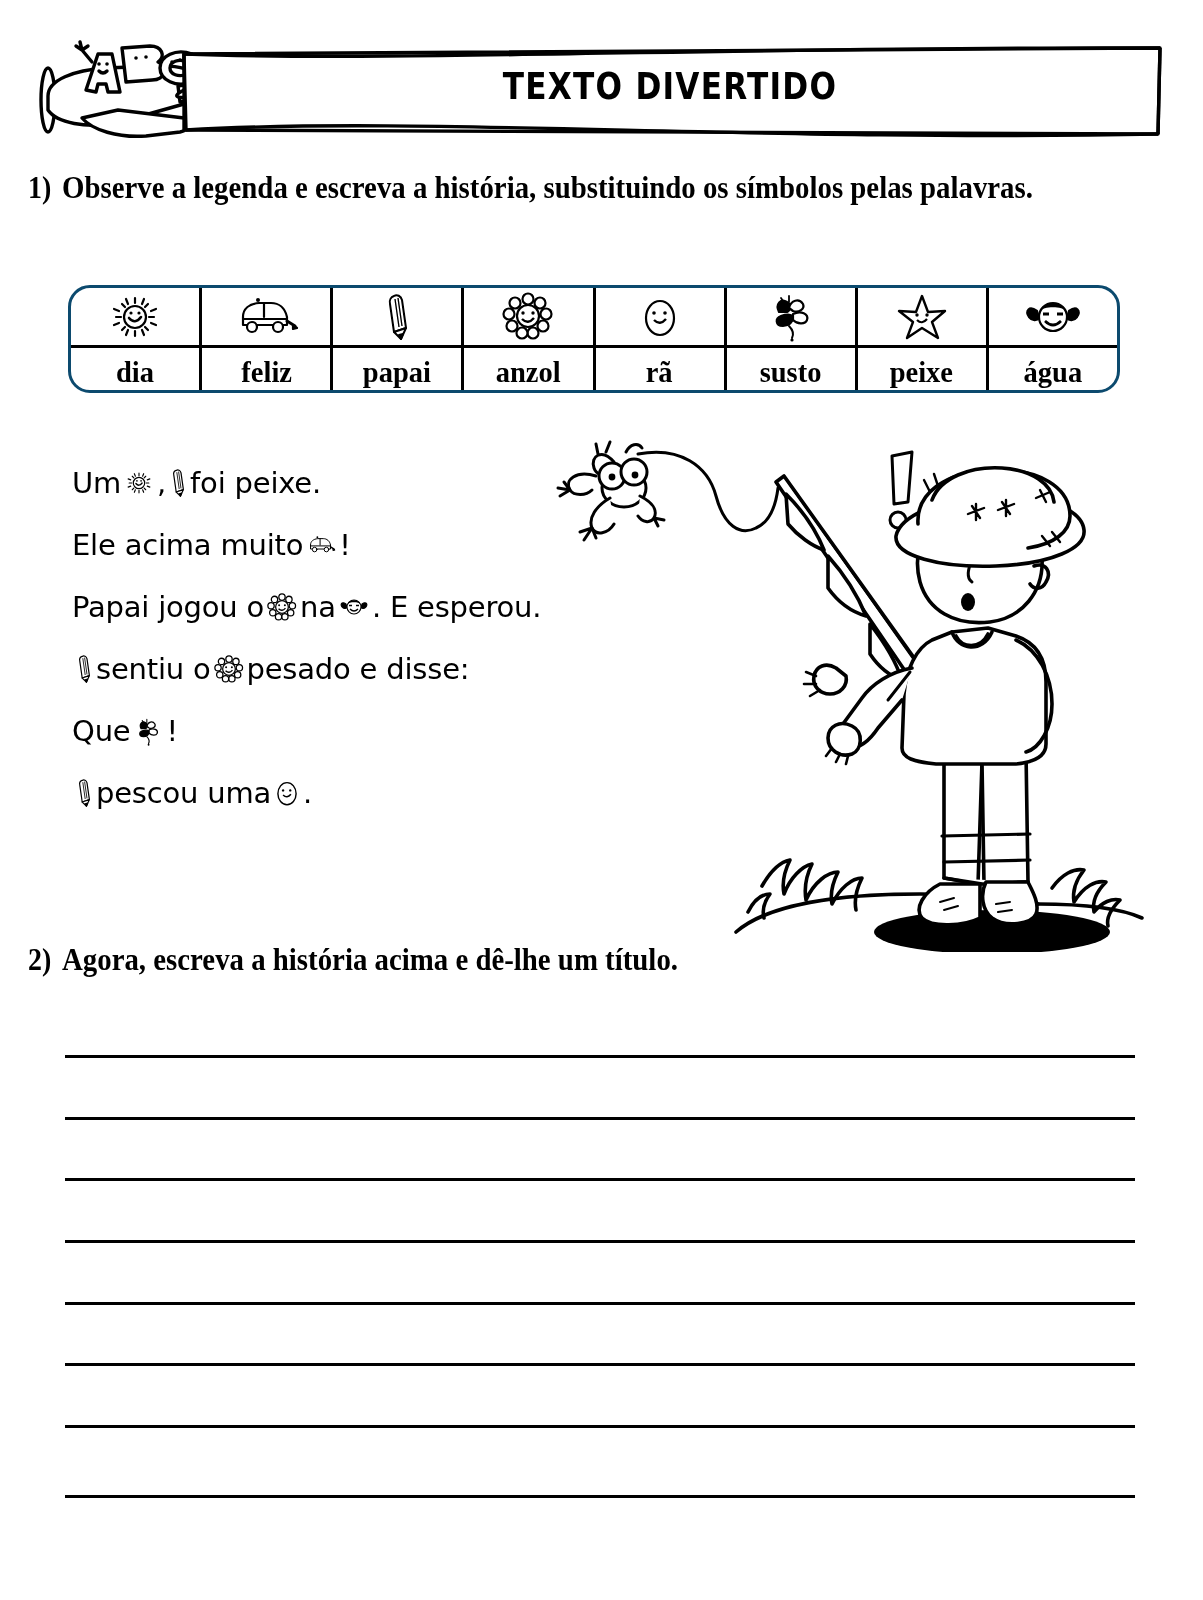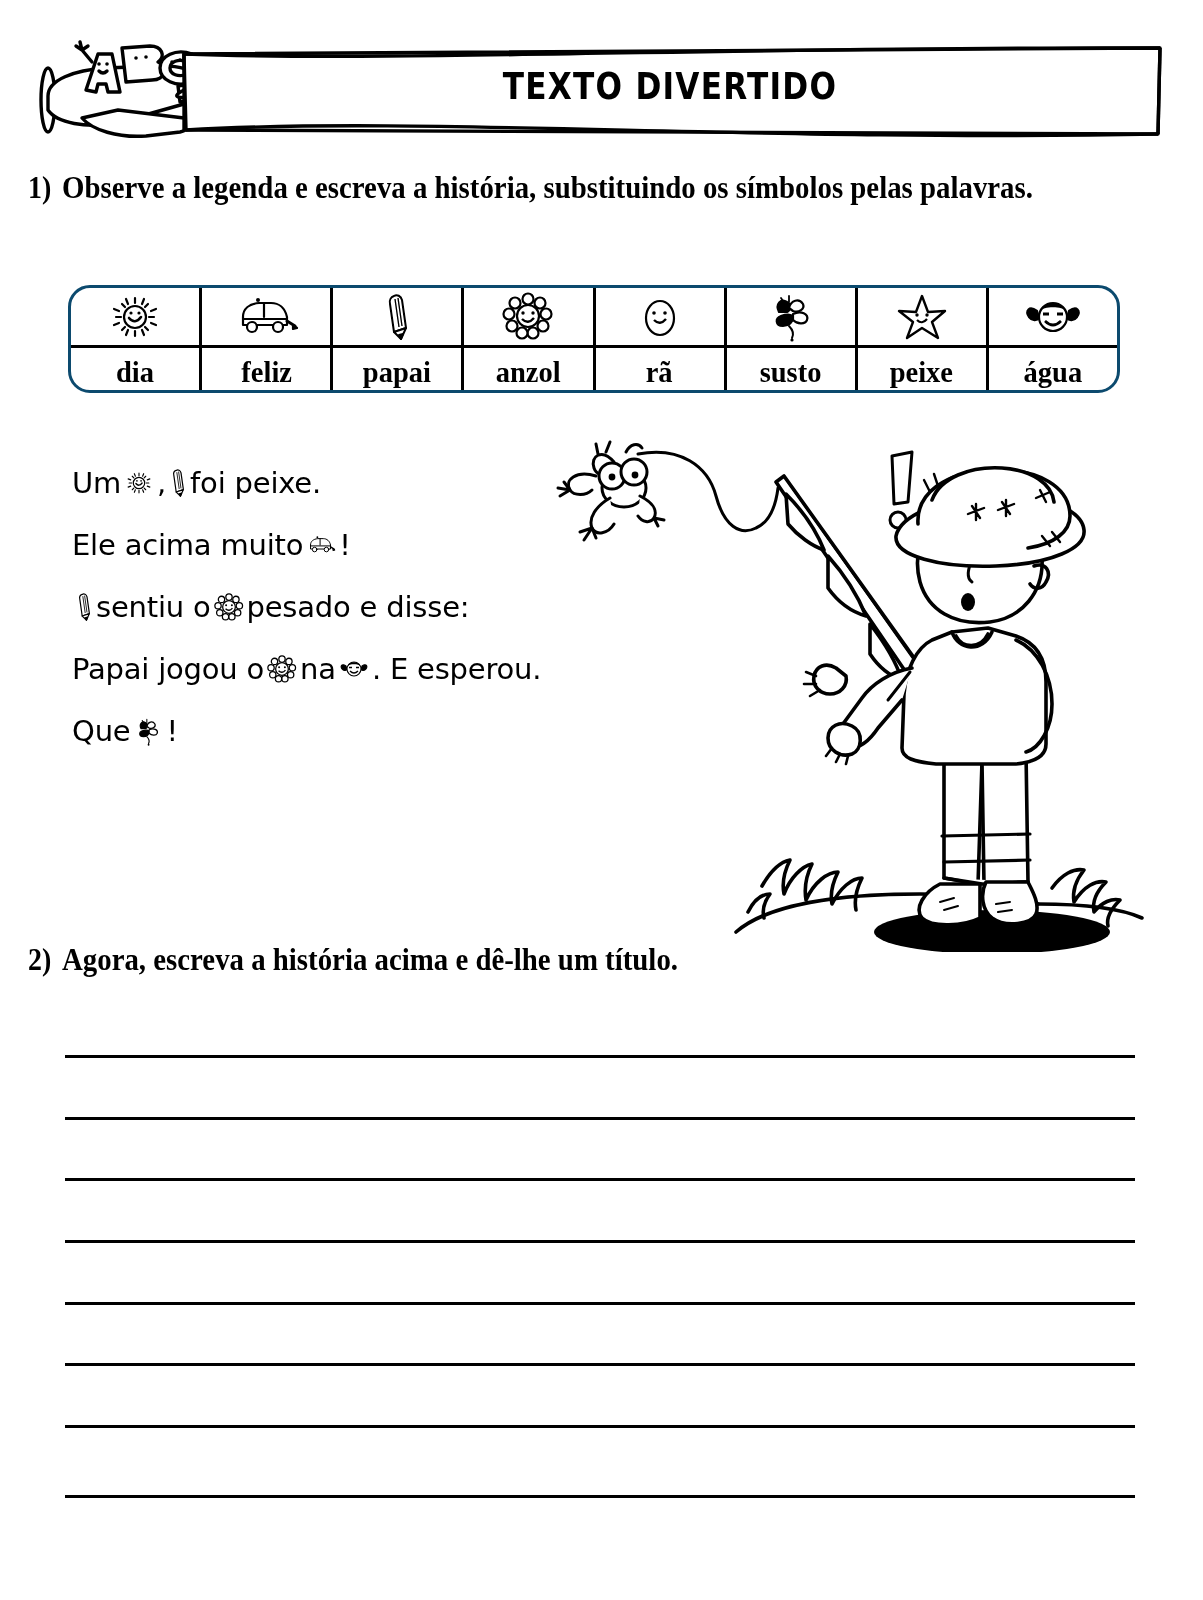--- a/index.html
+++ b/index.html
@@ -403,31 +403,21 @@
           <circle cx="45" cy="32" r="5" fill="#fff"></circle>
           <path d="M54 26 L62 31" stroke-width="3"></path>
           <path d="M60 30 L64 33 L60 34 Z" fill="#000"></path>
           <circle cx="25" cy="5" r="2" fill="#000" stroke="none"></circle>
         </g>
       </svg>
       </span>
       <span class="txt"> !</span>
     </div>
     <div class="story-line">
-      <span class="isym">
-        <svg class="sym" width="18" height="30" viewBox="0 0 30 50">
-        <g stroke="#000" stroke-width="2" fill="#fff" stroke-linejoin="round">
-          <path d="M12 4 C15 2 19 4 20 8 L24 36 L12 40 L8 12 C7 8 9 5 12 4 Z"></path>
-          <path d="M12 40 L24 36 L19 47 Z"></path>
-          <path d="M19 47 L21 42 L17 43 Z" fill="#000"></path>
-          <path d="M13 7 L17 35 M16 6 L20 34" stroke-width="1.4"></path>
-        </g>
-      </svg>
-      </span>
-      <span class="txt"> sentiu o </span>
+      <span class="txt">Papai jogou o </span>
       <span class="isym">
         <svg class="sym" width="30" height="29" viewBox="0 0 52 50">
         <g stroke="#000" stroke-width="2.2" fill="#fff">
           <g>
             <circle cx="26" cy="7" r="5.5"></circle>
               <circle cx="38" cy="11" r="5.5"></circle>
             <circle cx="44" cy="22" r="5.5"></circle>
               <circle cx="41" cy="34" r="5.5"></circle>
             <circle cx="31" cy="41" r="5.5"></circle>
               <circle cx="20" cy="41" r="5.5"></circle>
@@ -435,24 +425,47 @@
               <circle cx="7" cy="22" r="5.5"></circle>
             <circle cx="13" cy="11" r="5.5"></circle>
           </g>
           <circle cx="26" cy="24" r="11" fill="#fff"></circle>
           <circle cx="21" cy="21" r="1.7" fill="#000" stroke="none"></circle>
           <circle cx="31" cy="21" r="1.7" fill="#000" stroke="none"></circle>
           <path d="M20 27 Q26 33 32 26" fill="none" stroke-width="2.4"></path>
         </g>
       </svg>
       </span>
-      <span class="txt"> pesado e disse:</span>
+      <span class="txt"> na </span>
+      <span class="isym">
+        <svg class="sym" width="30" height="22" viewBox="0 0 60 44">
+        <g stroke="#000" stroke-width="2.2" fill="#fff" stroke-linejoin="round">
+          <path d="M14 16 C6 10 2 16 6 22 C9 26 14 26 16 23 Z" fill="#000"></path>
+          <path d="M46 16 C54 10 58 16 54 22 C51 26 46 26 44 23 Z" fill="#000"></path>
+          <circle cx="30" cy="22" r="14" fill="#fff"></circle>
+          <path d="M17 16 C20 6 40 6 43 16 C40 11 20 11 17 16 Z" fill="#000" stroke="none"></path>
+          <path d="M20 19 L26 19 M34 19 L40 19" stroke-width="3"></path>
+          <path d="M22 26 Q30 34 38 26" fill="none" stroke-width="2.6"></path>
+        </g>
+      </svg>
+      </span>
+      <span class="txt">. E esperou.</span>
     </div>
     <div class="story-line">
-      <span class="txt">Papai jogou o </span>
+      <span class="isym">
+        <svg class="sym" width="18" height="30" viewBox="0 0 30 50">
+        <g stroke="#000" stroke-width="2" fill="#fff" stroke-linejoin="round">
+          <path d="M12 4 C15 2 19 4 20 8 L24 36 L12 40 L8 12 C7 8 9 5 12 4 Z"></path>
+          <path d="M12 40 L24 36 L19 47 Z"></path>
+          <path d="M19 47 L21 42 L17 43 Z" fill="#000"></path>
+          <path d="M13 7 L17 35 M16 6 L20 34" stroke-width="1.4"></path>
+        </g>
+      </svg>
+      </span>
+      <span class="txt"> sentiu o </span>
       <span class="isym">
         <svg class="sym" width="30" height="29" viewBox="0 0 52 50">
         <g stroke="#000" stroke-width="2.2" fill="#fff">
           <g>
             <circle cx="26" cy="7" r="5.5"></circle>
               <circle cx="38" cy="11" r="5.5"></circle>
             <circle cx="44" cy="22" r="5.5"></circle>
               <circle cx="41" cy="34" r="5.5"></circle>
             <circle cx="31" cy="41" r="5.5"></circle>
               <circle cx="20" cy="41" r="5.5"></circle>
@@ -460,51 +473,62 @@
               <circle cx="7" cy="22" r="5.5"></circle>
             <circle cx="13" cy="11" r="5.5"></circle>
           </g>
           <circle cx="26" cy="24" r="11" fill="#fff"></circle>
           <circle cx="21" cy="21" r="1.7" fill="#000" stroke="none"></circle>
           <circle cx="31" cy="21" r="1.7" fill="#000" stroke="none"></circle>
           <path d="M20 27 Q26 33 32 26" fill="none" stroke-width="2.4"></path>
         </g>
       </svg>
       </span>
-      <span class="txt"> na </span>
-      <span class="isym">
-        <svg class="sym" width="30" height="22" viewBox="0 0 60 44">
-        <g stroke="#000" stroke-width="2.2" fill="#fff" stroke-linejoin="round">
-          <path d="M14 16 C6 10 2 16 6 22 C9 26 14 26 16 23 Z" fill="#000"></path>
-          <path d="M46 16 C54 10 58 16 54 22 C51 26 46 26 44 23 Z" fill="#000"></path>
-          <circle cx="30" cy="22" r="14" fill="#fff"></circle>
-          <path d="M17 16 C20 6 40 6 43 16 C40 11 20 11 17 16 Z" fill="#000" stroke="none"></path>
-          <path d="M20 19 L26 19 M34 19 L40 19" stroke-width="3"></path>
-          <path d="M22 26 Q30 34 38 26" fill="none" stroke-width="2.6"></path>
-        </g>
-      </svg>
-      </span>
-      <span class="txt">. E esperou.</span>
+      <span class="txt"> pesado e disse:</span>
     </div>
     <div class="story-line">
       <span class="txt">Que </span>
       <span class="isym">
         <svg class="sym" width="30" height="29" viewBox="0 0 52 50">
         <g stroke="#000" stroke-width="2.2" fill="#fff" stroke-linecap="round" stroke-linejoin="round">
           <path d="M14 20 C10 12 16 6 22 10 C26 12 26 18 22 20 Z" fill="#000"></path>
           <path d="M24 16 C26 8 34 6 38 12 C40 17 34 21 28 19 Z"></path>
           <path d="M16 24 C10 26 10 34 18 34 C24 34 28 30 28 26 C28 22 22 22 16 24 Z" fill="#000"></path>
           <path d="M28 22 C36 18 44 22 42 28 C40 33 32 32 28 28 Z"></path>
           <path d="M24 34 Q30 40 27 46" fill="none" stroke-width="2"></path>
           <circle cx="27" cy="48" r="1.6" fill="#000" stroke="none"></circle>
           <path d="M20 12 L16 6 M24 10 L24 4" fill="none" stroke-width="1.8"></path>
         </g>
       </svg>
       </span>
       <span class="txt"> !</span>
+    </div>
+    <div class="story-line">
+      <span class="isym">
+        <svg class="sym" width="18" height="30" viewBox="0 0 30 50">
+        <g stroke="#000" stroke-width="2" fill="#fff" stroke-linejoin="round">
+          <path d="M12 4 C15 2 19 4 20 8 L24 36 L12 40 L8 12 C7 8 9 5 12 4 Z"></path>
+          <path d="M12 40 L24 36 L19 47 Z"></path>
+          <path d="M19 47 L21 42 L17 43 Z" fill="#000"></path>
+          <path d="M13 7 L17 35 M16 6 L20 34" stroke-width="1.4"></path>
+        </g>
+      </svg>
+      </span>
+      <span class="txt"> pescou uma </span>
+      <span class="isym">
+        <svg class="sym" width="26" height="30" viewBox="0 0 40 46">
+        <g stroke="#000" stroke-width="2.2" fill="#fff">
+          <ellipse cx="20" cy="24" rx="14" ry="17"></ellipse>
+          <circle cx="14" cy="19" r="1.8" fill="#000" stroke="none"></circle>
+          <circle cx="25" cy="19" r="1.8" fill="#000" stroke="none"></circle>
+          <path d="M14 26 Q20 32 26 25" fill="none" stroke-width="2.4"></path>
+        </g>
+      </svg>
+      </span>
+      <span class="txt">.</span>
     </div>
   </div>
 
 <div id="illustration">
   <svg width="650" height="520" viewBox="0 0 650 520" xmlns="http://www.w3.org/2000/svg">
     <g stroke="#000" fill="#fff" stroke-linecap="round" stroke-linejoin="round">
 
       <g stroke-width="3">
         <path d="M56 44 C36 38 24 48 30 58 C34 64 46 64 52 58"></path>
         <path d="M30 58 L18 56 M30 58 L20 64 M30 58 L24 50"></path>

